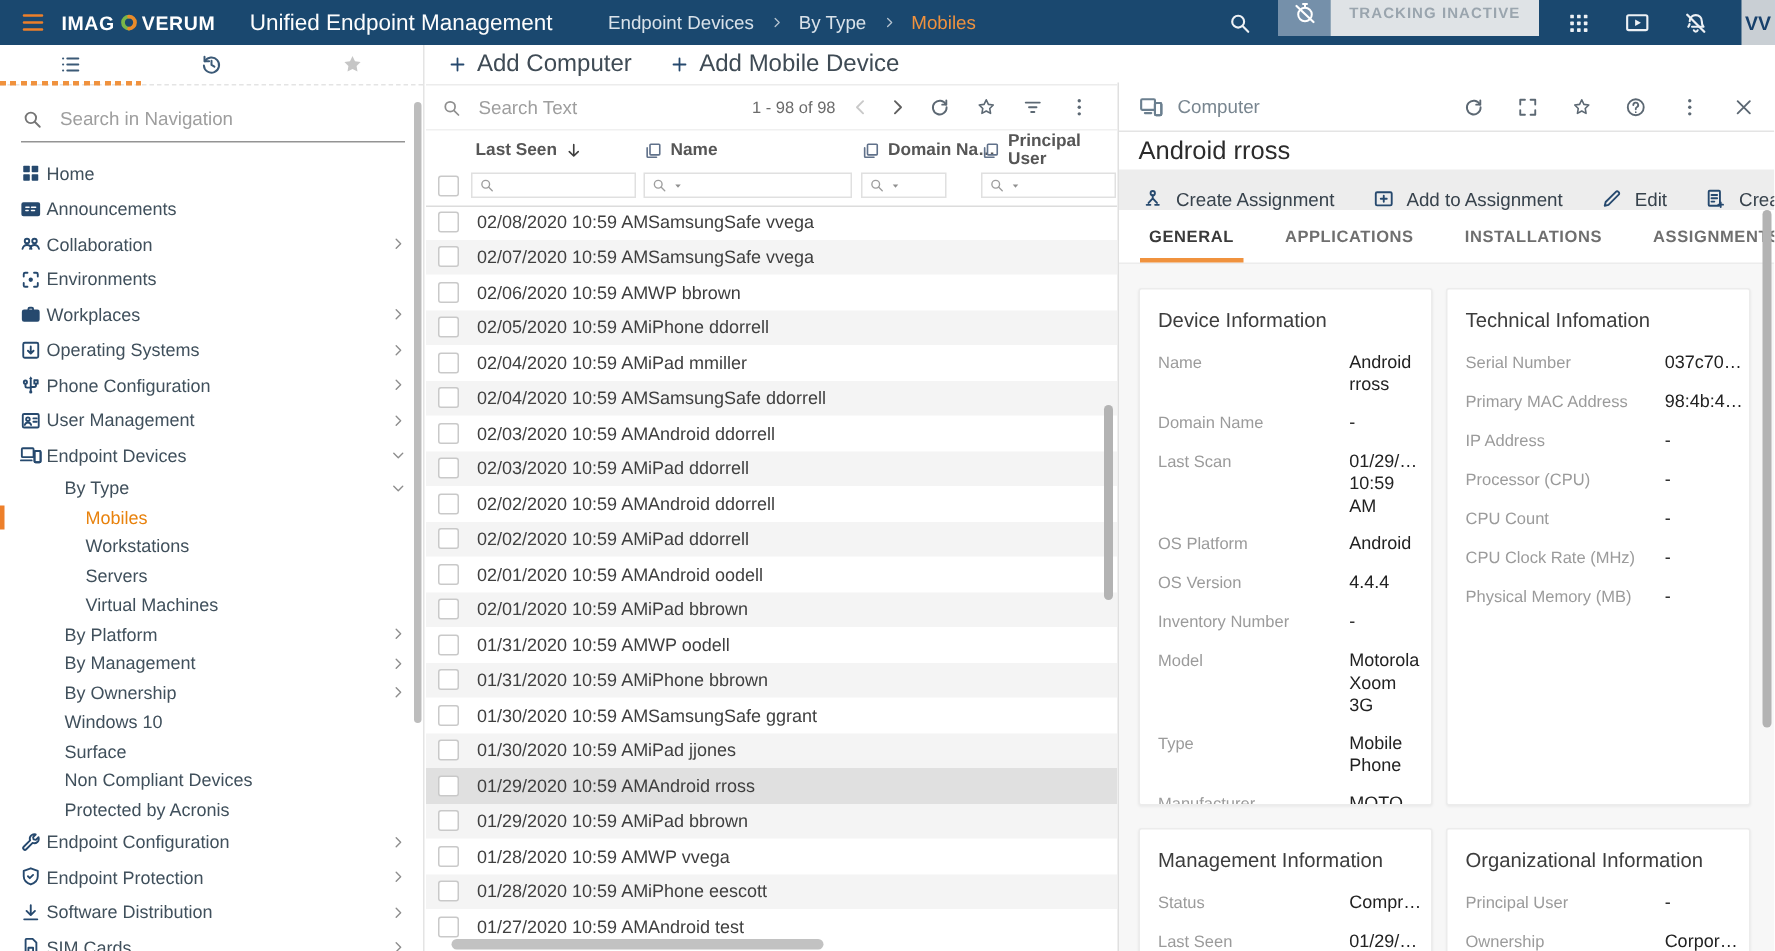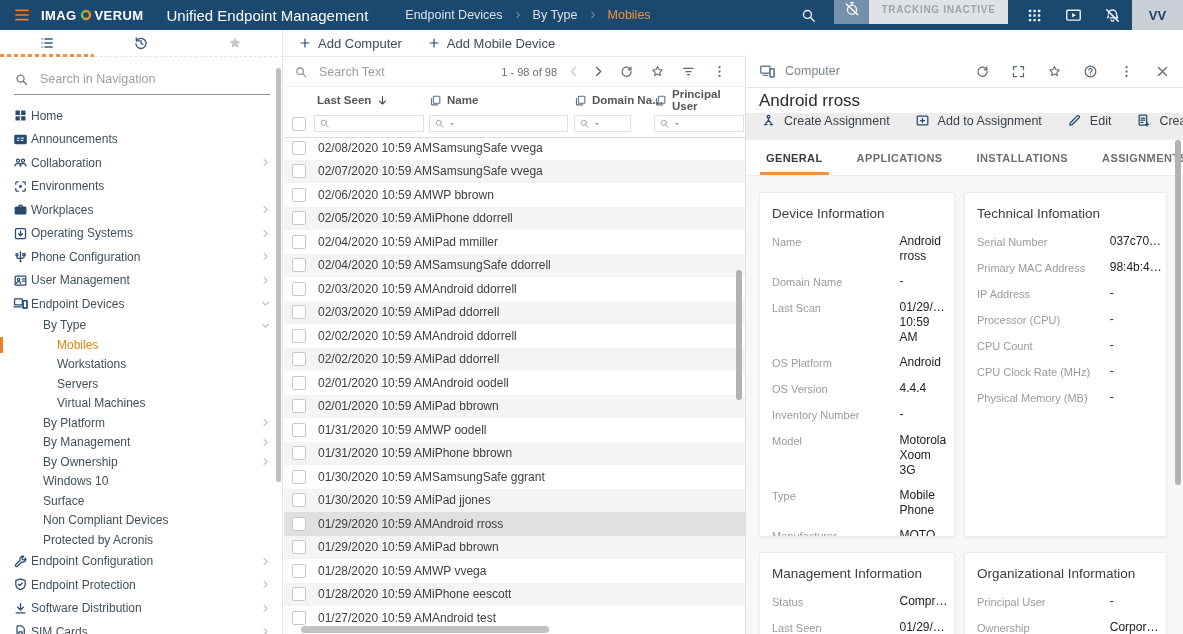--- a/index.html
+++ b/index.html
@@ -21,22 +21,22 @@
   .crumbs{margin-left:37px;font-size:12.5px;color:#d9e2ea;display:flex;align-items:center;gap:10px;white-space:nowrap}
   .crumb-sep{width:10px;height:10px;color:#b7c5d1}
   .crumb.active{color:#f0923e}
   .tb-right{margin-left:auto;display:flex;align-items:center;height:100%}
   .tbi{width:17px;height:17px;color:#edf1f5;margin:0 11px;cursor:pointer}
   .trackgrp{display:flex;height:100%;margin:0 7px 12px 6px}
   .timer-tile{width:35px;height:100%;background:#7590aa;display:flex;align-items:center;justify-content:center;cursor:pointer}
   .timer-tile .ic{width:16px;height:16px;color:#fff}
   .trackbtn{width:139px;height:100%;background:#dfe3e6;border:none;color:#9aa5ae;
             font-size:10px;font-weight:bold;letter-spacing:.7px}
-  .avatar{width:51px;height:30px;background:#c9cfd4;color:#17406b;font-weight:bold;font-size:13px;
-          display:flex;align-items:center;justify-content:center;margin-left:0;cursor:pointer}
+  .avatar{width:22px;height:30px;background:#c9cfd4;color:#17406b;font-weight:bold;font-size:13px;
+          display:flex;align-items:center;justify-content:center;margin-left:11px;cursor:pointer}
 
   
   .sidebar{position:absolute;left:0;top:30px;bottom:0;width:283px;background:#fff;
            border-right:1px solid #e4e4e4;box-sizing:border-box;overflow:hidden}
   .tabstrip{height:27px;display:flex;border-bottom:1px dashed #e4e4e4;box-sizing:border-box}
   .stab{flex:1;display:flex;align-items:center;justify-content:center;position:relative;cursor:pointer}
   .stab .ic{width:16px;height:16px;color:#3c5a77}
   .stab.fav .ic{color:#c6c6c6}
   .stab.active::after{content:'';position:absolute;left:0;right:0;bottom:-1px;height:3px;
       background:repeating-linear-gradient(90deg,#f0923e 0 4px,transparent 4px 7px)}
@@ -51,21 +51,21 @@
   .nav-item.d2{height:19.5px;padding-left:57px}
   .nav-item .nico{width:15px;height:15px;color:#26496e;margin-right:3px}
   .nav-item .chev{position:absolute;right:11px;width:11px;height:11px;color:#8d8d8d}
   .nav-item.active{color:#e8820d}
   .nav-item.active::before{content:'';position:absolute;left:0;top:2px;bottom:2px;width:3px;background:#ed7f2a}
   .sb-scroll{position:absolute;right:1px;top:38px;width:5px;height:414px;background:#bdbdbd;border-radius:3px;cursor:pointer}
 
   
   .midpanel{position:absolute;left:284px;top:30px;bottom:0;width:461px;background:#fff;overflow:hidden}
   .addrow{height:26px;display:flex;align-items:center;gap:26px;padding-left:15px;border-bottom:1px solid #ececec}
-  .addbtn{display:flex;align-items:center;gap:7px;font-size:13px;color:#3f4b55;background:none;border:none;padding:0}
+  .addbtn{display:flex;align-items:center;gap:7px;font-size:16px;color:#3f4b55;background:none;border:none;padding:0}
   .addbtn .ic{width:12px;height:12px;color:#26496e}
   .searchrow{height:30px;display:flex;align-items:center;padding:0 10px;border-bottom:1px solid #f0f0f0;box-sizing:border-box}
   .searchrow .mag{width:14px;height:14px;color:#8f8f8f;margin-right:9px}
   .searchrow input{flex:1;font-size:12.5px;color:#444;border:none;outline:none;min-width:0}
   .pag{font-size:11px;color:#6b6b6b;margin-right:4px;white-space:nowrap}
   .pgchev{width:15px;height:15px;color:#5f5f5f;margin:0 5px;cursor:pointer}
   .pgchev.disabled{color:#c9c9c9}
   .srico{width:15px;height:15px;color:#5c6873;margin:0 8px;cursor:pointer}
   .thead{height:26px;position:relative;font-size:11.5px;color:#565656;font-weight:bold}
   .hcell{position:absolute;top:0;height:100%;display:flex;align-items:center;gap:5px;cursor:pointer}
@@ -94,21 +94,21 @@
 
   
   .rightpanel{position:absolute;left:745px;top:55px;bottom:0;right:0;background:#fff;
               border-left:1px solid #e0e0e0;box-sizing:border-box;overflow:hidden}
   .dp-header{height:33px;display:flex;align-items:center;padding:0 13px;border-bottom:1px solid #e4e4e4;box-sizing:border-box}
   .dp-type{display:flex;gap:9px;align-items:center;color:#78858f;font-size:12.5px}
   .dp-type .ic{width:17px;height:17px;color:#6b7f8f}
   .dp-hicons{margin-left:auto;display:flex;align-items:center}
   .dp-hicons .ic{width:15px;height:15px;color:#5c6873;margin-left:21px;cursor:pointer}
   .dp-title{height:25px;padding:0 13px;font-size:17px;color:#2b2b2b;display:flex;align-items:center}
-  .actionbar{height:27px;background:#ededed;display:flex;align-items:flex-start;padding:0 15px;gap:25px}
+  .actionbar{height:27px;background:#ededed;display:flex;align-items:flex-end;padding:0 15px;gap:25px}
   .abtn{display:flex;align-items:center;gap:8px;font-size:12.5px;color:#37424c;cursor:pointer;white-space:nowrap}
   .abtn .ic{width:15px;height:15px;color:#26496e}
   .dtabs{height:36px;display:flex;align-items:stretch;padding:0 3px;border-bottom:1px solid #ececec;box-sizing:border-box}
   .dtab{padding:12px 17px;display:flex;align-items:center;font-size:11px;font-weight:bold;
         letter-spacing:.4px;color:#6f6f6f;position:relative;cursor:pointer}
   .dtab.active{color:#3a3a3a}
   .dtab.active::after{content:'';position:absolute;left:11px;right:11px;bottom:0;height:3px;background:#f0923e}
   .dp-content{position:absolute;left:0;right:0;top:121px;bottom:0;background:#f7f7f7}
   .card{position:absolute;background:#fff;border:1px solid #ececec;border-radius:2px;
         box-shadow:0 1px 2px rgba(0,0,0,.05);padding:13px 12px;box-sizing:border-box;overflow:hidden}

